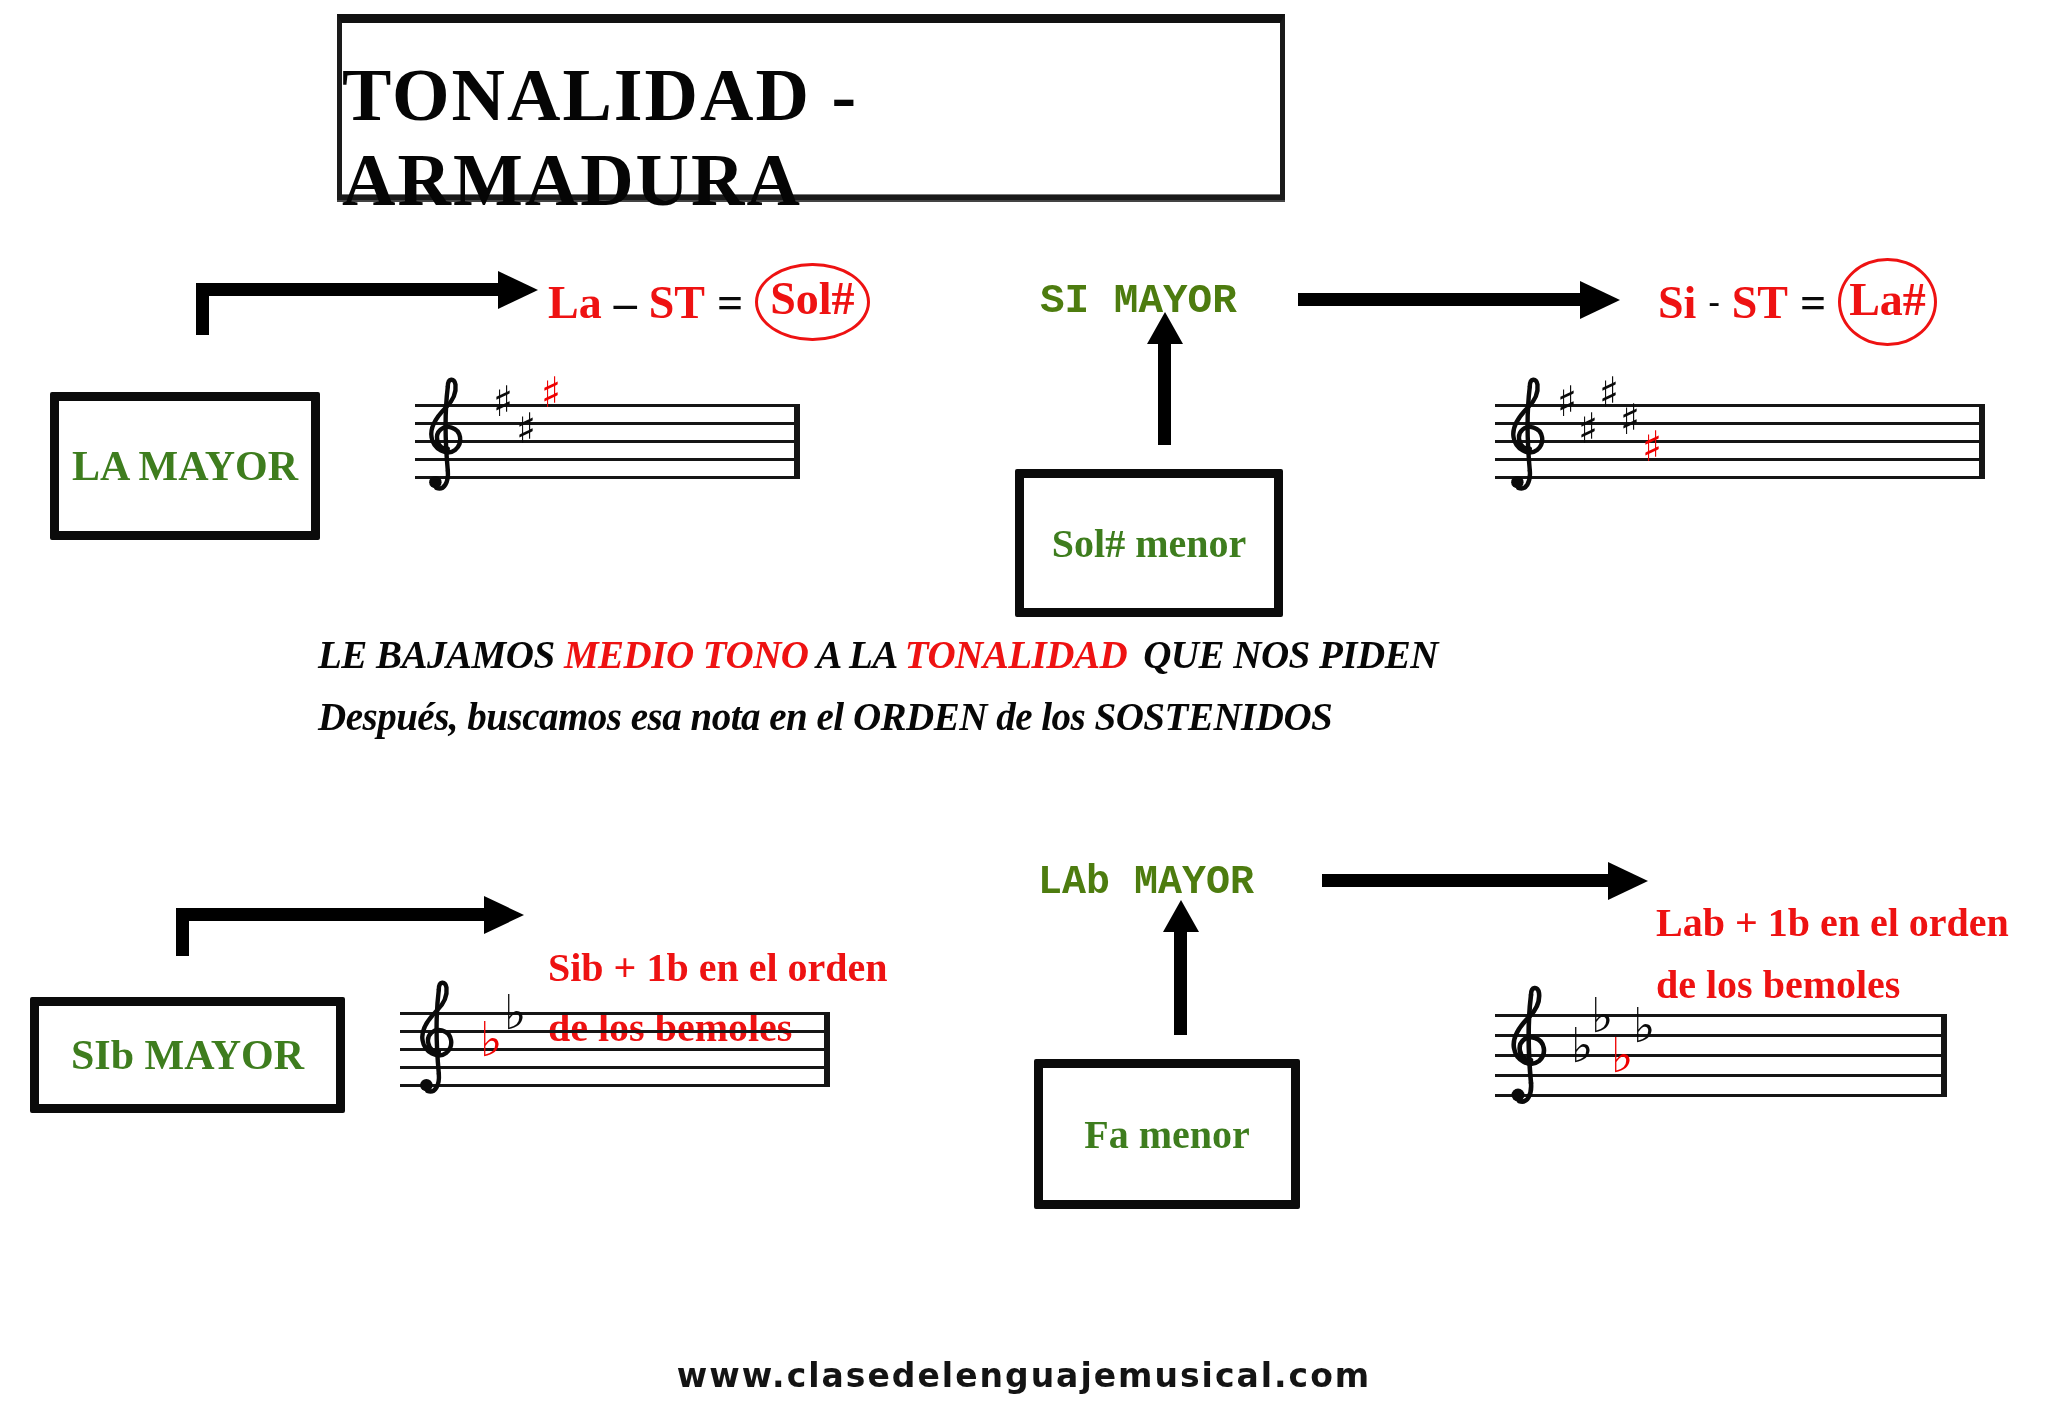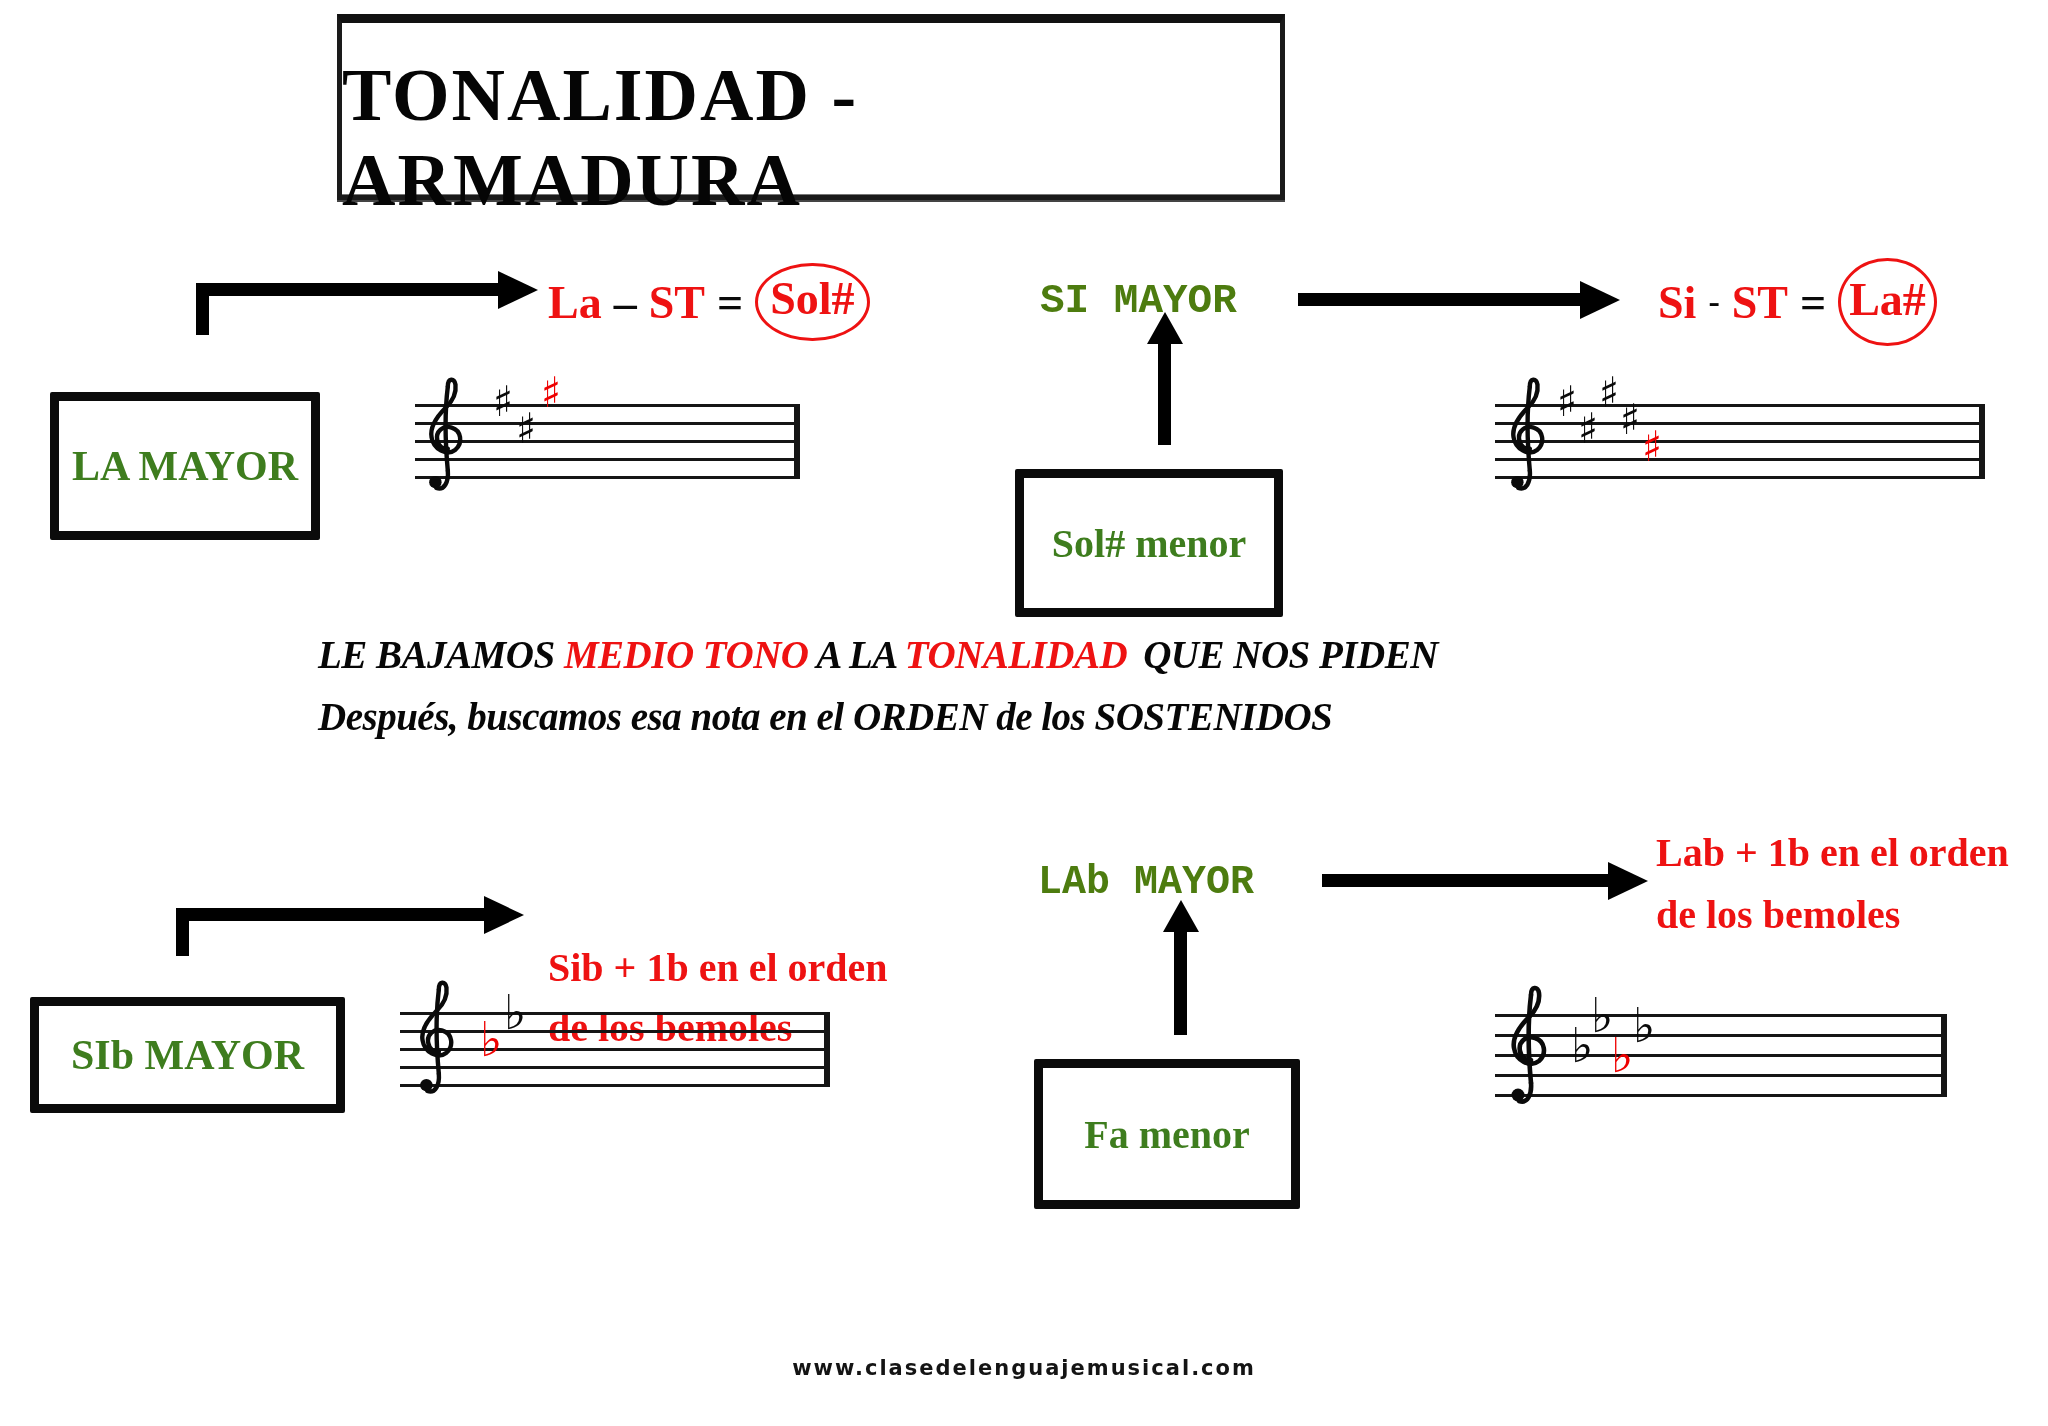--- a/index.html
+++ b/index.html
@@ -54,21 +54,21 @@
   .acc.flat{font-size:48px;}
   .acc.k{color:#0a0a0a;}
   .acc.r{color:#EE0000;}
   
   .caption{position:absolute;font-style:italic;font-weight:bold;font-size:39px;line-height:62px;
     color:#070707;letter-spacing:-0.5px;font-family:"Liberation Serif","DejaVu Serif",serif;}
   .caption .red{color:#EE1212;margin-top:28px;}
   .caption .gap{margin-left:16px;}
   
   .footer{position:absolute;left:0;right:0;top:1356px;text-align:center;
-    font-family:"DejaVu Sans",sans-serif;font-weight:bold;font-size:21px;letter-spacing:2px;color:#141414;}
+    font-family:"DejaVu Sans",sans-serif;font-weight:bold;font-size:33px;letter-spacing:2px;color:#141414;}
   .hidden-defs{position:absolute;width:0;height:0;overflow:hidden;}
 </style>
 </head>
 <body>
 
 <svg class="hidden-defs" aria-hidden="true">
   <defs>
     <symbol id="trebleclef" viewBox="0 0 44 140">
       <g fill="none" stroke="currentColor" stroke-width="4.6" stroke-linecap="round">
         <path d="M26 12 C23 36 23 68 26 100"></path>
@@ -184,21 +184,21 @@
         <use href="#trebleclef"></use>
       </svg>
     <span class="acc flat r" style="left:80px;top:3px;">♭</span>
     <span class="acc flat k" style="left:104px;top:-24px;">♭</span>
   </div>
 
   <div class="free-green" style="left:1038px;top:860px;width:280px;font-size:40px;">LAb MAYOR</div>
   <div class="seg" style="left:1322px;top:874px;width:290px;height:13px;"></div>
   <div class="ah-right" style="left:1608px;top:862px;"></div>
 
-  <div class="red-note" style="left:1656px;top:822px;line-height:62px;">
+  <div class="red-note" style="left:1656px;top:892px;line-height:62px;">
     <div>Lab + 1b en el orden</div>
     <div>de los bemoles</div>
   </div>
 
   <div class="seg" style="left:1174px;top:928px;width:13px;height:107px;"></div>
   <div class="ah-up" style="left:1163px;top:900px;"></div>
   <div class="key-box" style="left:1034px;top:1035px;width:266px;height:150px;">
     <span class="green-label" style="font-size:40px;">Fa menor</span>
   </div>
 

